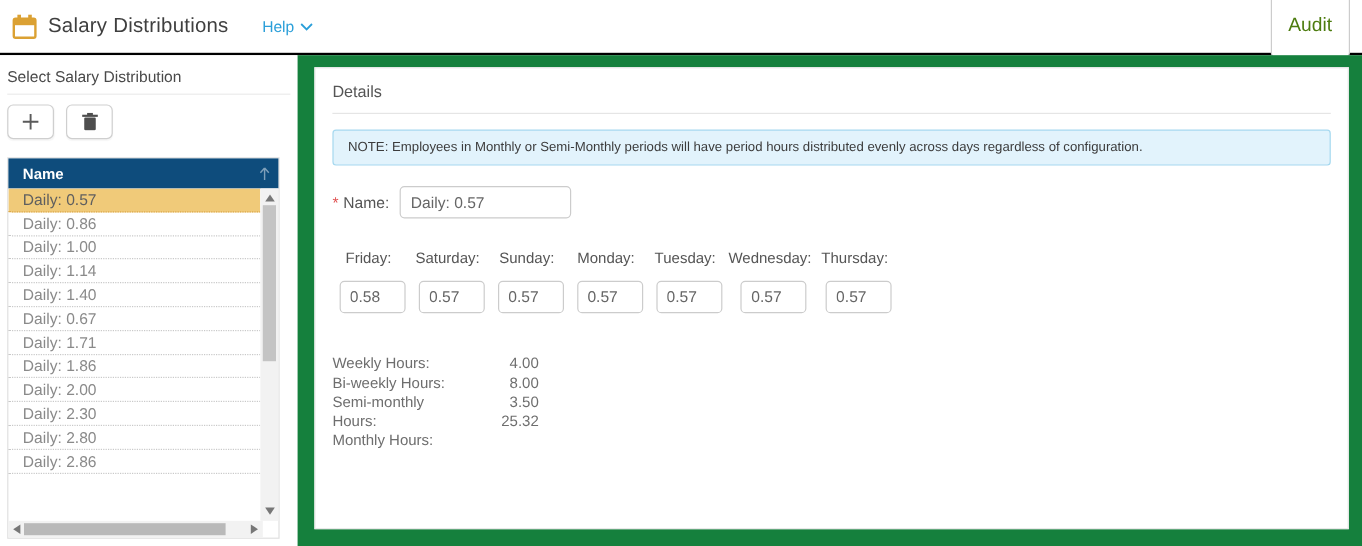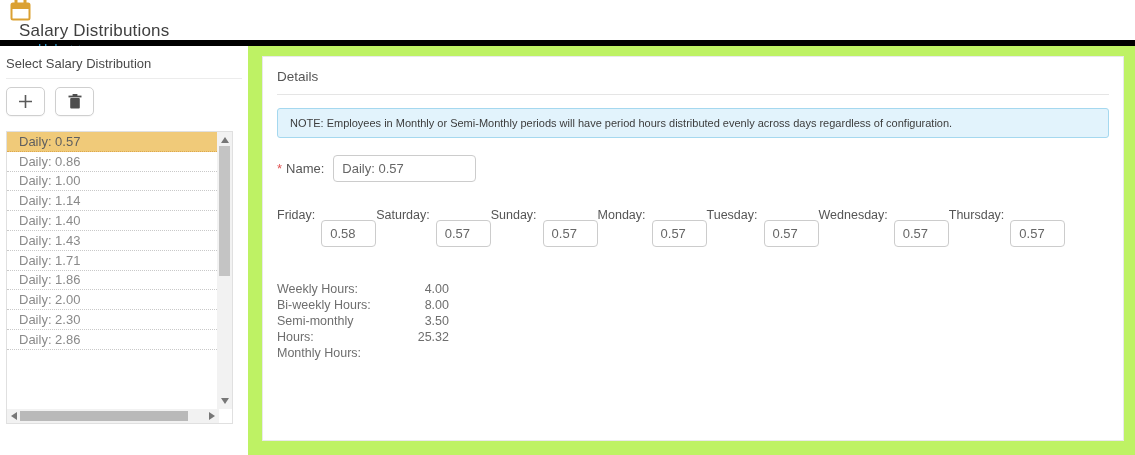--- a/index.html
+++ b/index.html
@@ -5,22 +5,22 @@
   * { margin:0; padding:0; box-sizing:border-box; }
   html,body { width:1135px; height:455px; }
   body {
     font-family:"Liberation Sans", sans-serif;
     background:#f3f3f3;
     color:#555;
     overflow:hidden;
   }
   
   .app-header {
-    height:46px; background:#fff; border-bottom:6px solid #000000;
-    display:flex; padding:0 10px 0 10px;flex-direction:column;
+    height:46px; background:#fff; border-bottom:2px solid #000000;
+    display:flex; align-items:center; padding:0 10px 0 10px;
   }
   .app-title { font-size:17px; color:#3f3f3f; margin-left:9px; letter-spacing:.2px; }
   .help-link {
     margin-left:28px; font-size:13px; color:#2b9fd9; display:flex; align-items:center;
     gap:5px; cursor:pointer;
   }
   .spacer { flex:1; }
   .audit-btn {
     background:#fff; border:1px solid #ccc; border-radius:4px; color:#4d7c0f;
     font-size:16px; padding:16px 14px; cursor:pointer; font-family:inherit;
@@ -61,39 +61,39 @@
   .arr-down  { border-left:4px solid transparent; border-right:4px solid transparent; border-top:6px solid #777; margin-bottom:5px; }
   .arr-left  { border-top:4px solid transparent; border-bottom:4px solid transparent; border-right:6px solid #777; margin-left:4px; }
   .arr-right { border-top:4px solid transparent; border-bottom:4px solid transparent; border-left:6px solid #777; margin-right:4px; }
   .v-spacer { flex:1; }
   .h-scroll {
     height:14px; width:212px; background:#f2f2f2; display:flex; align-items:center;
   }
   .h-thumb { width:168px; height:10px; background:#b9b9b9; margin-left:3px; }
   .h-spacer { flex:1; }
   
-  .main-area { flex:1; background:#bef264; }
+  .main-area { flex:1; background:#15803d; }
   .card {
     background:#fff; border:1px solid #e9e9e9; margin:10px 11px 14px 14px;
     height:385px; padding:12px 14px; overflow:hidden;
   }
   .details-title { font-size:13.5px; color:#555; padding-bottom:10px; border-bottom:1px solid #e5e5e5; }
   .note-box {
     margin-top:13px; background:#e2f3fc; border:1px solid #a5d8ef; border-radius:3px;
     font-size:11px; color:#3c3c3c; padding:8px 12px;
   }
   .name-row { margin-top:17px; display:flex; align-items:center; font-size:13px; color:#555; }
   .req { color:#e05252; margin-right:4px; font-size:13px; }
   .text-input {
     border:1px solid #ccc; border-radius:4px; height:27px; font-size:13px; color:#666;
     padding:0 8px; font-family:inherit; background:#fff;
   }
   .name-row .text-input { width:143px; margin-left:9px; }
   .days { margin-top:26px; display:flex; }
-  .day-col { display:flex; flex-direction:row; min-width:66px; }
+  .day-col { display:flex; flex-direction:column; min-width:66px;align-items:center; }
   .day-label { font-size:12.5px; color:#555; white-space:nowrap; padding-right:6px; }
   .day-col .text-input { width:55px; margin-top:12px; }
   .totals { margin-top:34px; }
   .totals-title { font-size:13.5px; color:#4a4a4a; }
   .totals-grid { display:flex; margin-top:9px; font-size:12.5px; line-height:16px; }
   .totals-labels { width:102px; color:#6e6e6e; }
   .totals-values { width:70px; text-align:right; color:#6e6e6e; }
   svg { display:block; }
 </style>
 </head>
@@ -138,32 +138,42 @@
           <svg width="14" height="15" viewBox="0 0 14 15">
             <rect x="2.2" y="4" width="9.6" height="10.5" rx="1" fill="#4e4e4e"></rect>
             <rect x="0.5" y="1.6" width="13" height="1.8" fill="#4e4e4e"></rect>
             <rect x="4.6" y="0" width="4.8" height="2" fill="#4e4e4e"></rect>
           </svg>
         </span>
       </button>
     </div>
 
     <div class="listbox">
+      <div class="list-header">
+        <span>Name</span>
+        <span class="spacer"></span>
+        <span>
+          <svg width="9" height="12" viewBox="0 0 9 12">
+              <path d="M4.5 11V2M4.5 1L1 5M4.5 1L8 5" stroke="#7fa0ba" stroke-width="1.2" fill="none"></path>
+            </svg>
+        </span>
+      </div>
       <div class="list-body">
         <div class="list-rows" id="list-rows">
             <div class="list-row selected">Daily: 0.57</div>
             <div class="list-row">Daily: 0.86</div>
             <div class="list-row">Daily: 1.00</div>
             <div class="list-row">Daily: 1.14</div>
             <div class="list-row">Daily: 1.40</div>
-            <div class="list-row">Daily: 1.43</div>
+            <div class="list-row">Daily: 0.67</div>
             <div class="list-row">Daily: 1.71</div>
             <div class="list-row">Daily: 1.86</div>
             <div class="list-row">Daily: 2.00</div>
             <div class="list-row">Daily: 2.30</div>
+            <div class="list-row">Daily: 2.80</div>
             <div class="list-row">Daily: 2.86</div>
           </div>
         <div class="v-scroll">
           <span class="arr arr-up"></span>
           <span class="v-thumb"></span>
           <span class="v-spacer"></span>
           <span class="arr arr-down"></span>
         </div>
       </div>
       <div class="h-scroll">

